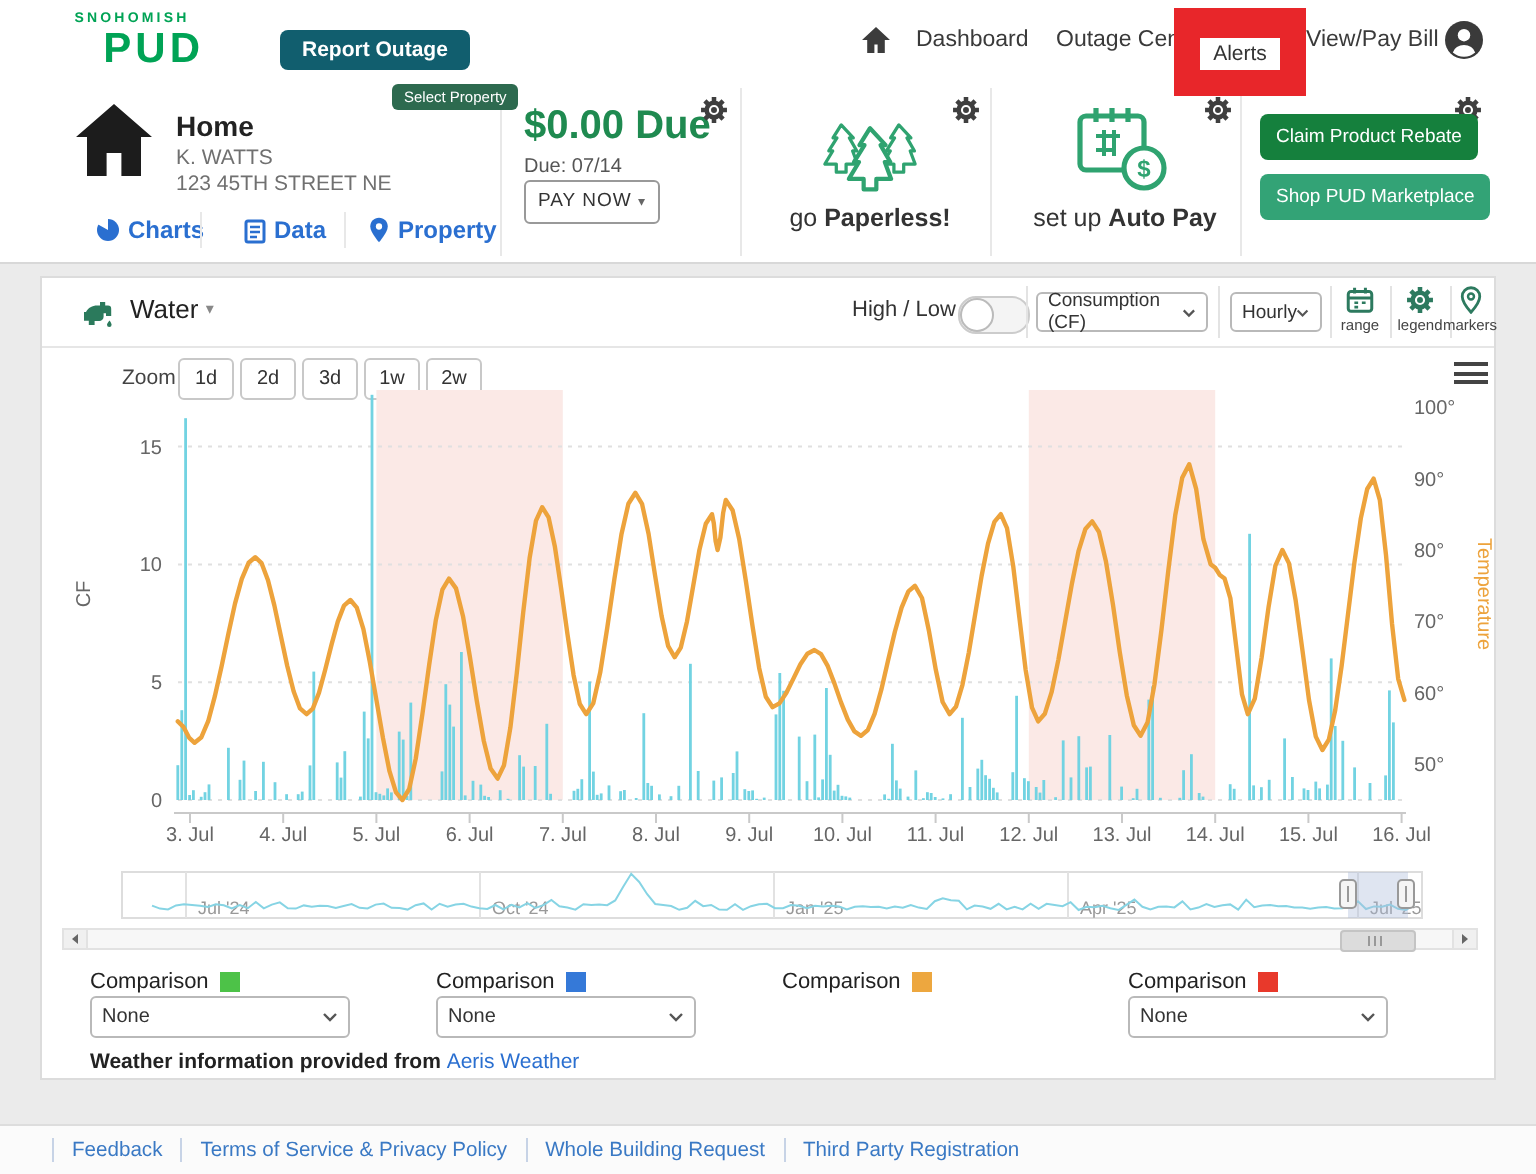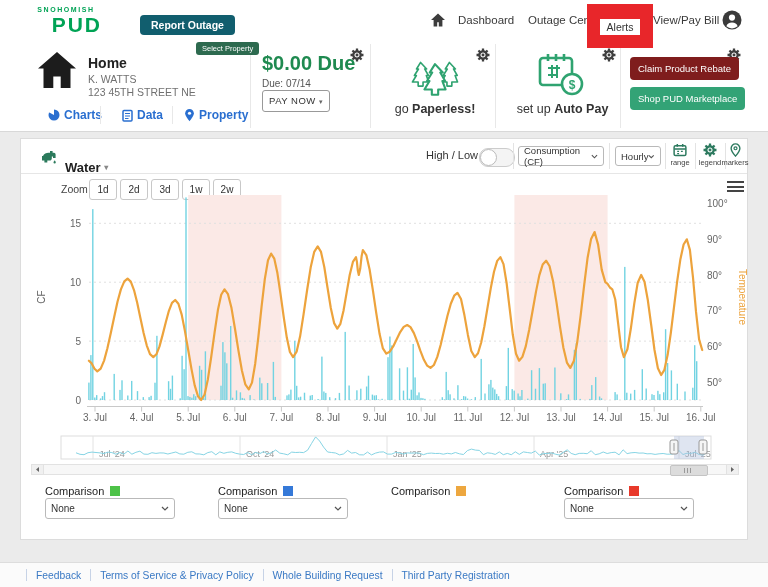--- a/index.html
+++ b/index.html
@@ -183,31 +183,31 @@
       <rect x="4" y="8" width="32" height="27" rx="3" fill="none" stroke="#2fa370" stroke-width="2.6"></rect>
       <path d="M12 4v7M20 4v7M28 4v7" stroke="#2fa370" stroke-width="2.6"></path>
       <path d="M12 18h12M12 25h8M16 15v13M21 15v13" stroke="#2fa370" stroke-width="2"></path>
       <circle cx="36" cy="34" r="10" fill="#fff" stroke="#2fa370" stroke-width="2.6"></circle>
       <text x="36" y="38.5" text-anchor="middle" font-size="12" font-weight="bold" fill="#2fa370">$</text>
     </svg>
     <div class="mini-caption" style="left:505px;top:62px;width:115px">
       <span>set up </span><b>Auto Pay</b>
     </div>
 
-    <div class="greenbtn" style="top:17px;background:#7f1d1d">Claim Product Rebate</div>
+    <div class="greenbtn" style="top:17px;background:#15803d">Claim Product Rebate</div>
     <div class="greenbtn" style="top:47px;background:#33a376">Shop PUD Marketplace</div>
   </div>
 
   <div id="card">
     <div id="card-header">
       <svg class="abs" style="left:18px;top:7px;cursor:pointer" width="20" height="20" viewBox="0 0 20 18">
         <path d="M4 9c1.1-2 3.1-3.2 5.6-3.2H11V4h2.6v1.8H15a1.6 1.6 0 0 1 1.6 1.6V11H14v-1.4h-1.2v1.8c0 1.2-1 2.1-2.2 2.1H8.3V15.5H5.4v-2.1H3V9z" fill="#2b7a5c"></path>
         <path d="M15.8 13.2c.6.9 1 1.6 1 2.2a1.15 1.15 0 0 1-2.3 0c0-.6.5-1.3 1.3-2.2z" fill="#2b7a5c"></path>
       </svg>
-      <div class="abs" style="left:44px;top:21px;font-size:13px;font-weight:bold;color:#222;cursor:pointer">
+      <div class="abs" style="left:44px;top:8px;font-size:13px;font-weight:normal;color:#222;cursor:pointer">
         <span>Water</span>
         <span style="font-size:8px;color:#888;vertical-align:2px">▾</span>
       </div>
 
       <div class="abs" style="left:405px;top:10px;font-size:11px;color:#333">High / Low</div>
       <div class="toggle">
           <div class="knob"></div>
         </div>
 
       <div class="hdiv" style="left:492px"></div>
@@ -546,20 +546,24 @@
       <span>Comparison</span>
       <span class="swatch" style="background: rgb(232, 57, 43);"></span>
     </div>
     <div class="comp-select select-box" style="left:543px;font-size:10px">
       <span>None</span>
       <svg width="8" height="5" viewBox="0 0 8 5">
           <path d="M1 1l3 3 3-3" fill="none" stroke="#555" stroke-width="1.2"></path>
         </svg>
     </div>
 
+    <div id="weather-note">
+      <span>Weather information provided from</span>
+      <a>Aeris Weather</a>
+    </div>
   </div>
 
   <div id="footer">
     <div class="row">
         <span class="fsep"></span>
       <span class="flink">Feedback</span>
         <span class="fsep"></span>
       <span class="flink">Terms of Service &amp; Privacy Policy</span>
         <span class="fsep"></span>
       <span class="flink">Whole Building Request</span>

